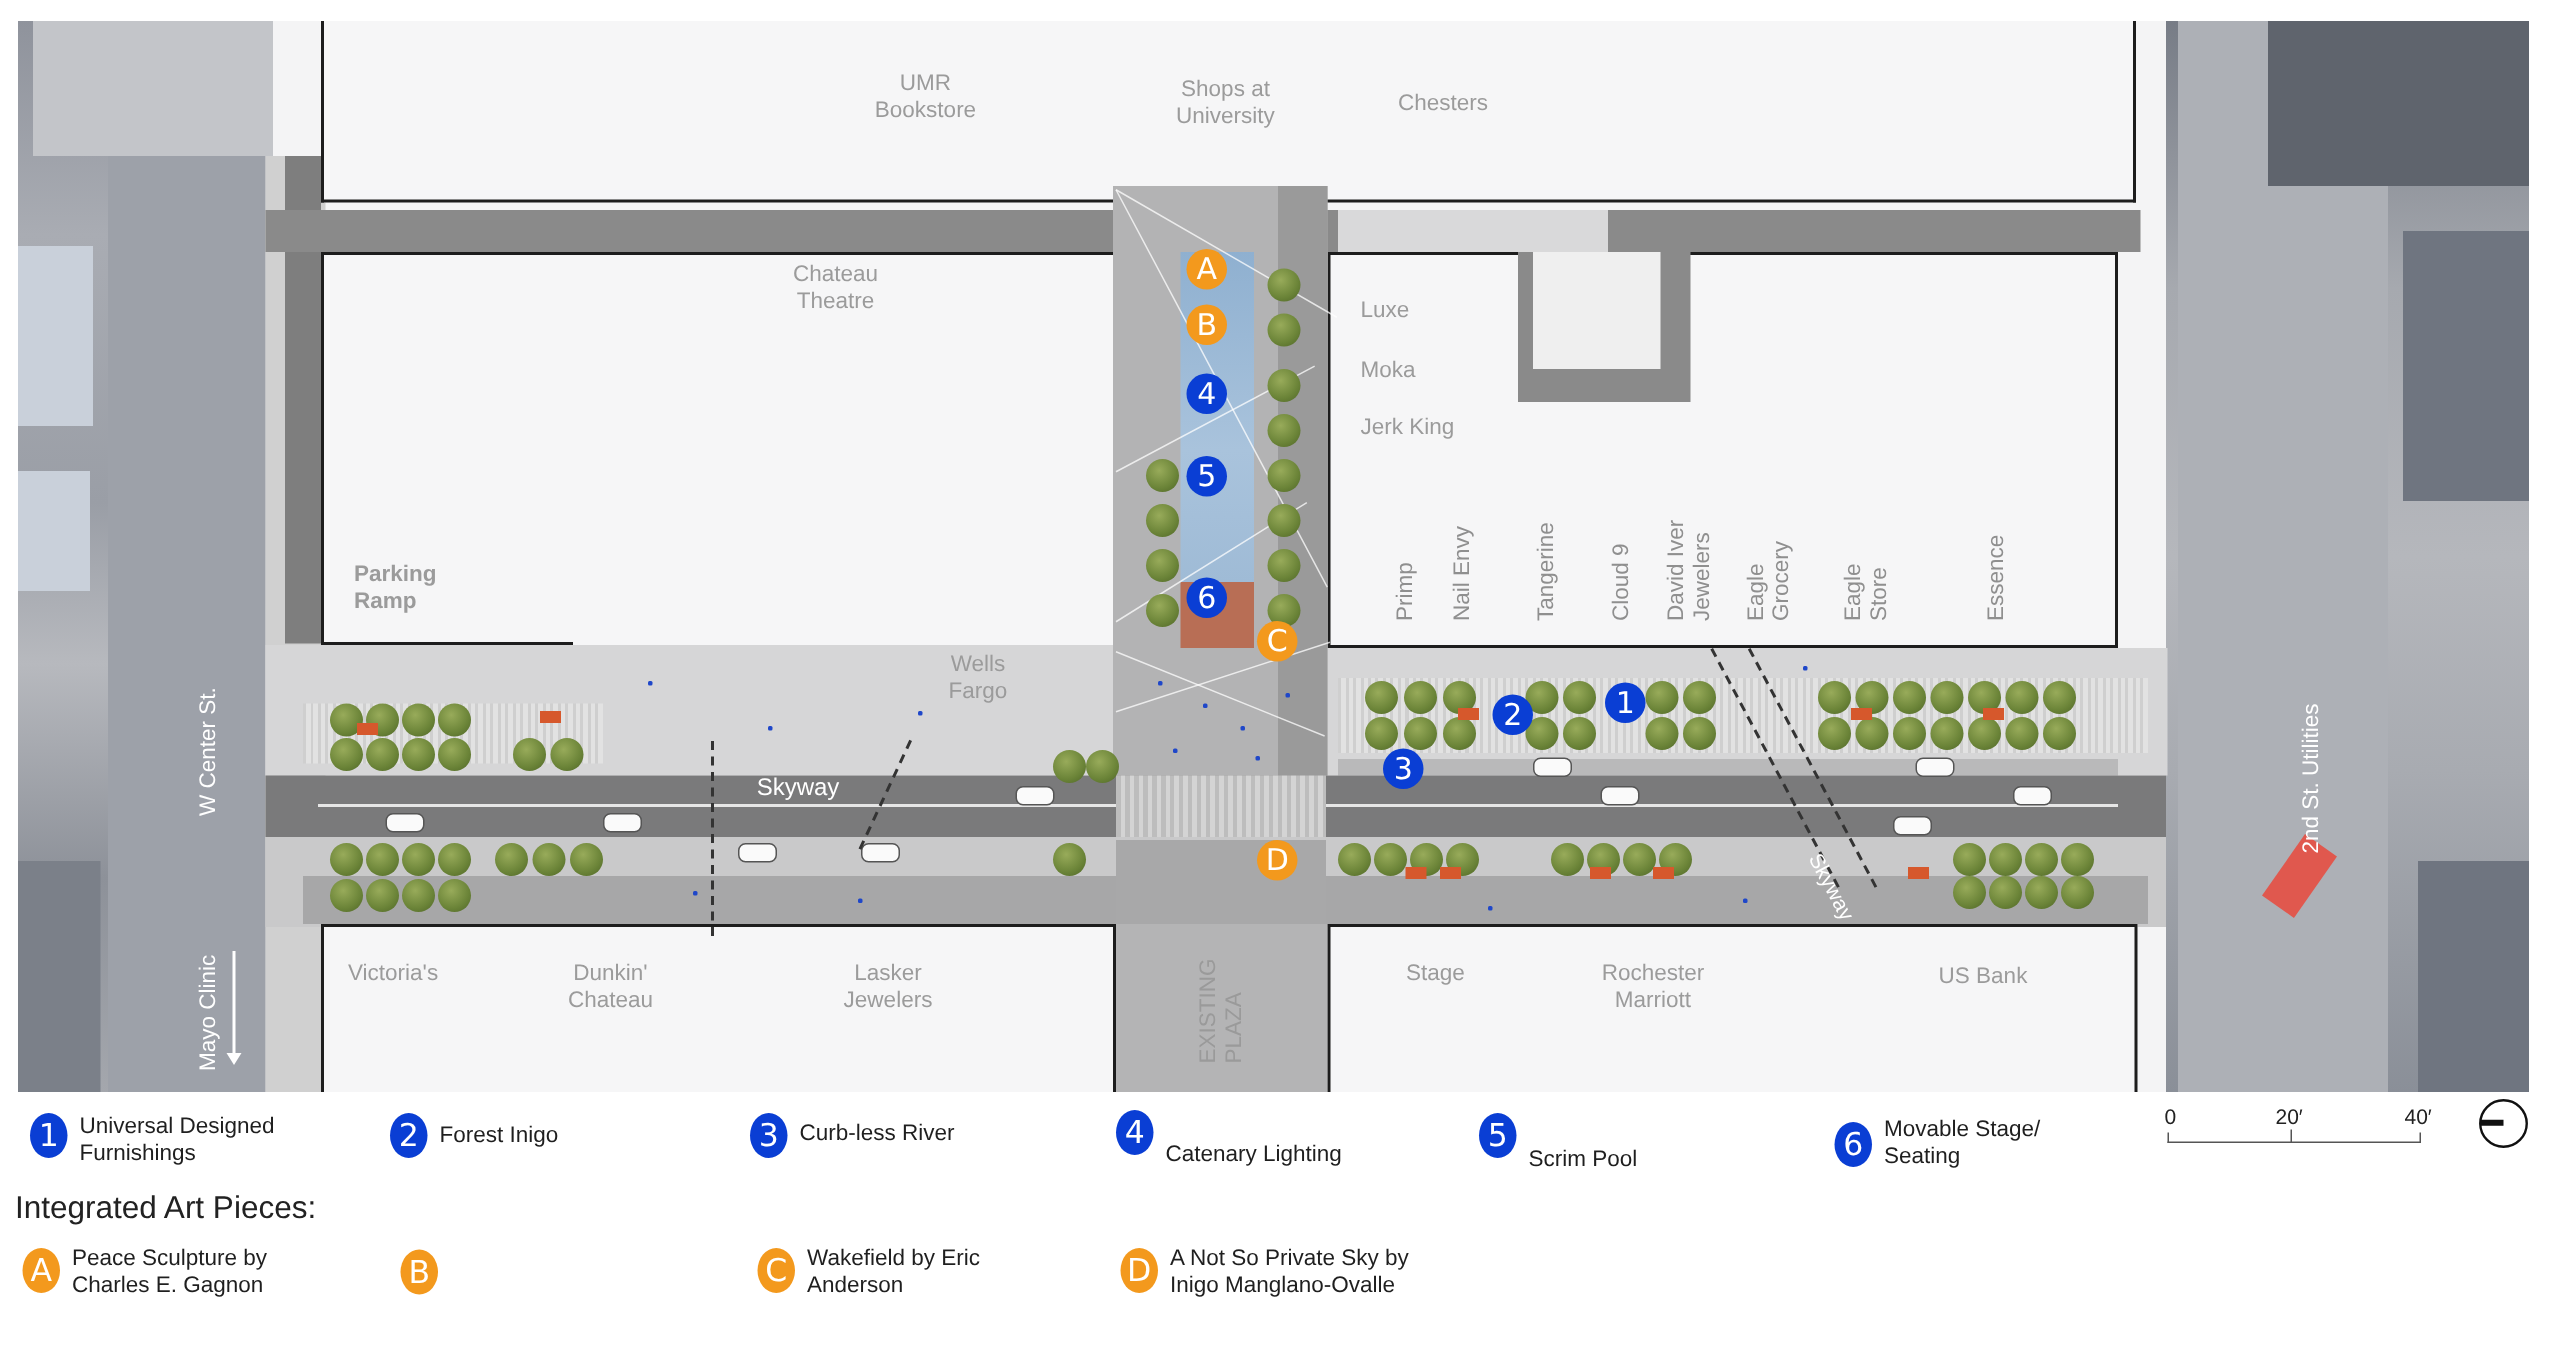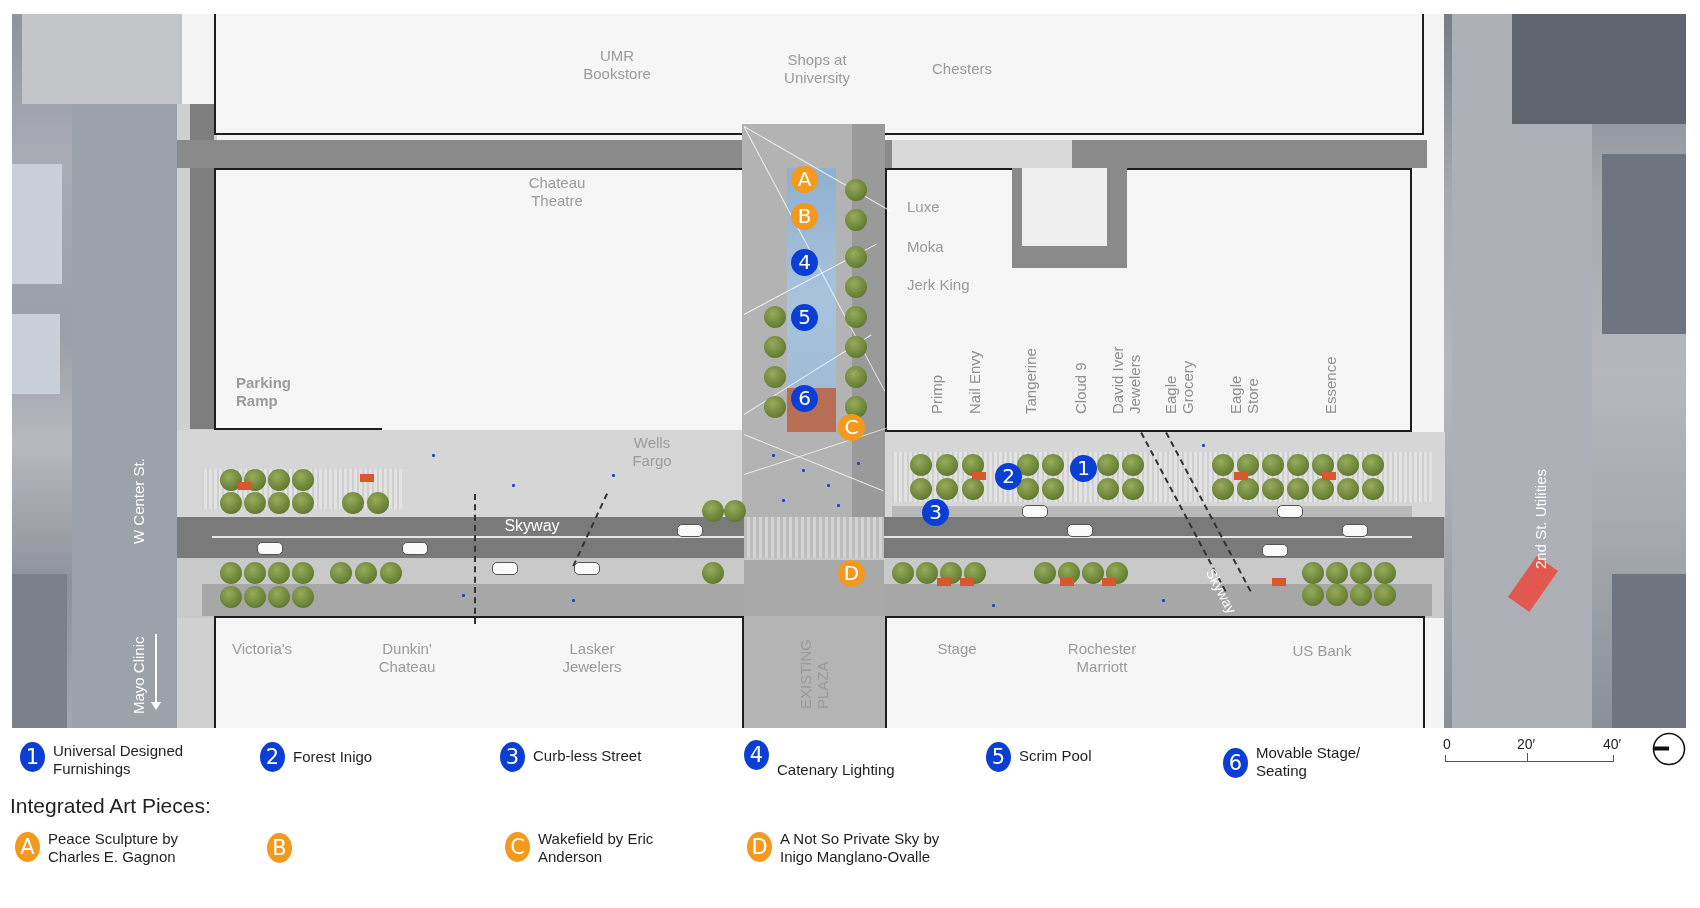--- a/index.html
+++ b/index.html
@@ -291,29 +291,29 @@
   <div class="legend-circle m-blue">1</div>
   <div class="legend-text">Universal Designed
 Furnishings</div>
 </div>
 <div class="legend-item" style="left:260px;top:742px;">
   <div class="legend-circle m-blue">2</div>
   <div class="legend-text" style="margin-top:6px;">Forest Inigo</div>
 </div>
 <div class="legend-item" style="left:500px;top:742px;">
   <div class="legend-circle m-blue">3</div>
-  <div class="legend-text" style="margin-top:5px;">Curb-less Street</div>
+  <div class="legend-text" style="margin-top:5px;">Curb-less River</div>
 </div>
 <div class="legend-item" style="left:744px;top:740px;">
   <div class="legend-circle m-blue">4</div>
   <div class="legend-text" style="margin-top:21px;">Catenary Lighting</div>
 </div>
 <div class="legend-item" style="left:986px;top:742px;">
   <div class="legend-circle m-blue">5</div>
-  <div class="legend-text" style="margin-top:5px;">Scrim Pool</div>
+  <div class="legend-text" style="margin-top:22px;">Scrim Pool</div>
 </div>
 <div class="legend-item" style="left:1223px;top:744px;">
   <div class="legend-circle m-blue" style="margin-top:4px;">6</div>
   <div class="legend-text">Movable Stage/
 Seating</div>
 </div>
 
 <div class="legend-title">Integrated Art Pieces:</div>
 
 <div class="legend-item" style="left:15px;top:830px;">

